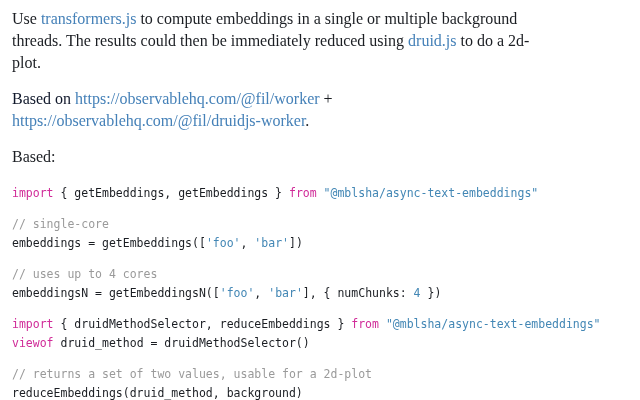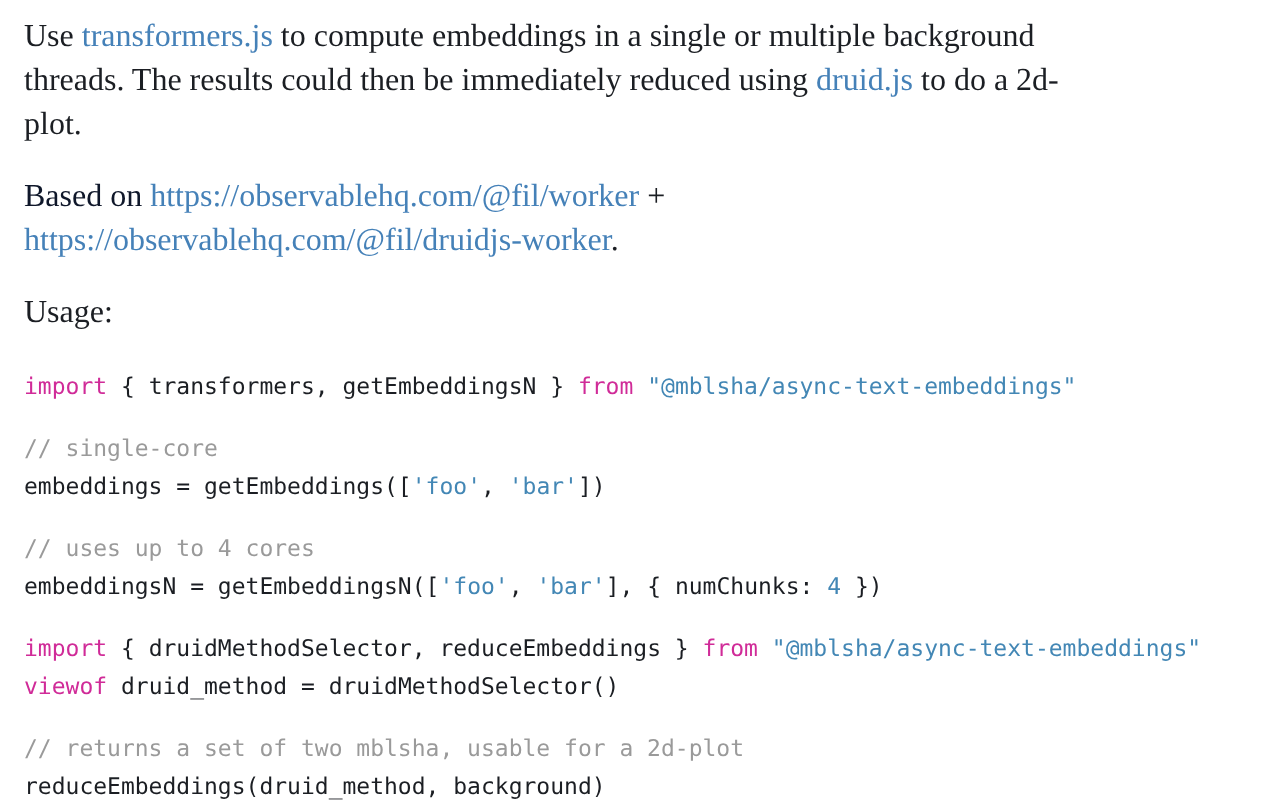--- a/index.html
+++ b/index.html
@@ -46,22 +46,22 @@
     line-height: 19px;
   }
 </style>
 </head>
 <body>
 
 <div class="page">
   <div id="prose-root">
       <p class="prose"><span style="color: rgb(27, 30, 35);">Use </span><a class="link" style="color: rgb(69, 129, 184);">transformers.js</a><span style="color: rgb(27, 30, 35);"> to compute embeddings in a single or multiple background</span><br><span style="color: rgb(27, 30, 35);">threads. The results could then be immediately reduced using </span><a class="link" style="color: rgb(69, 129, 184);">druid.js</a><span style="color: rgb(27, 30, 35);"> to do a 2d-</span><br><span style="color: rgb(27, 30, 35);">plot.</span></p>
       <p class="prose"><span style="color: #0f172a;">Based on </span><a class="link" style="color: rgb(69, 129, 184); text-align: right;">https://observablehq.com/@fil/worker</a><span style="color: rgb(27, 30, 35);"> +</span><br><a class="link" style="color: rgb(69, 129, 184);">https://observablehq.com/@fil/druidjs-worker</a><span style="color: rgb(27, 30, 35);">.</span></p>
-      <p class="prose usage"><span style="color: rgb(27, 30, 35);">Usage:</span></p>
+      <p class="prose usage"><span style="color: rgb(27, 30, 35);">Based:</span></p>
     </div>
   <div class="code-area" id="code-root">
-      <div class="code-block"><div class="code-line"><span style="color: rgb(208, 43, 152);">import</span><span style="color: rgb(27, 30, 35);"> { transformers, getEmbeddingsN } </span><span style="color: rgb(208, 43, 152);">from</span><span style="color: rgb(27, 30, 35);"> </span><span style="color: rgb(67, 135, 181);">"@mblsha/async-text-embeddings"</span></div></div>
+      <div class="code-block"><div class="code-line"><span style="color: rgb(208, 43, 152);">import</span><span style="color: rgb(27, 30, 35);"> { getEmbeddings, getEmbeddings } </span><span style="color: rgb(208, 43, 152);">from</span><span style="color: rgb(27, 30, 35);"> </span><span style="color: rgb(67, 135, 181);">"@mblsha/async-text-embeddings"</span></div></div>
       <div class="code-block"><div class="code-line"><span style="color: rgb(154, 154, 154);">// single-core</span></div><div class="code-line"><span style="color: rgb(27, 30, 35);">embeddings = getEmbeddings([</span><span style="color: rgb(67, 135, 181);">'foo'</span><span style="color: rgb(27, 30, 35);">, </span><span style="color: rgb(67, 135, 181);">'bar'</span><span style="color: rgb(27, 30, 35);">])</span></div></div>
       <div class="code-block"><div class="code-line"><span style="color: rgb(154, 154, 154);">// uses up to 4 cores</span></div><div class="code-line"><span style="color: rgb(27, 30, 35);">embeddingsN = getEmbeddingsN([</span><span style="color: rgb(67, 135, 181);">'foo'</span><span style="color: rgb(27, 30, 35);">, </span><span style="color: rgb(67, 135, 181);">'bar'</span><span style="color: rgb(27, 30, 35);">], { numChunks: </span><span style="color: rgb(67, 135, 181);">4</span><span style="color: rgb(27, 30, 35);"> })</span></div></div>
       <div class="code-block"><div class="code-line"><span style="color: rgb(208, 43, 152);">import</span><span style="color: rgb(27, 30, 35);"> { druidMethodSelector, reduceEmbeddings } </span><span style="color: rgb(208, 43, 152);">from</span><span style="color: rgb(27, 30, 35);"> </span><span style="color: rgb(67, 135, 181);">"@mblsha/async-text-embeddings"</span></div><div class="code-line"><span style="color: rgb(208, 43, 152);">viewof</span><span style="color: rgb(27, 30, 35);"> druid_method = druidMethodSelector()</span></div></div>
-      <div class="code-block"><div class="code-line"><span style="color: rgb(154, 154, 154);">// returns a set of two mblsha, usable for a 2d-plot</span></div><div class="code-line"><span style="color: rgb(27, 30, 35);">reduceEmbeddings(druid_method, background)</span></div></div>
+      <div class="code-block"><div class="code-line"><span style="color: rgb(154, 154, 154);">// returns a set of two values, usable for a 2d-plot</span></div><div class="code-line"><span style="color: rgb(27, 30, 35);">reduceEmbeddings(druid_method, background)</span></div></div>
     </div>
 </div>
 
 </body></html>

